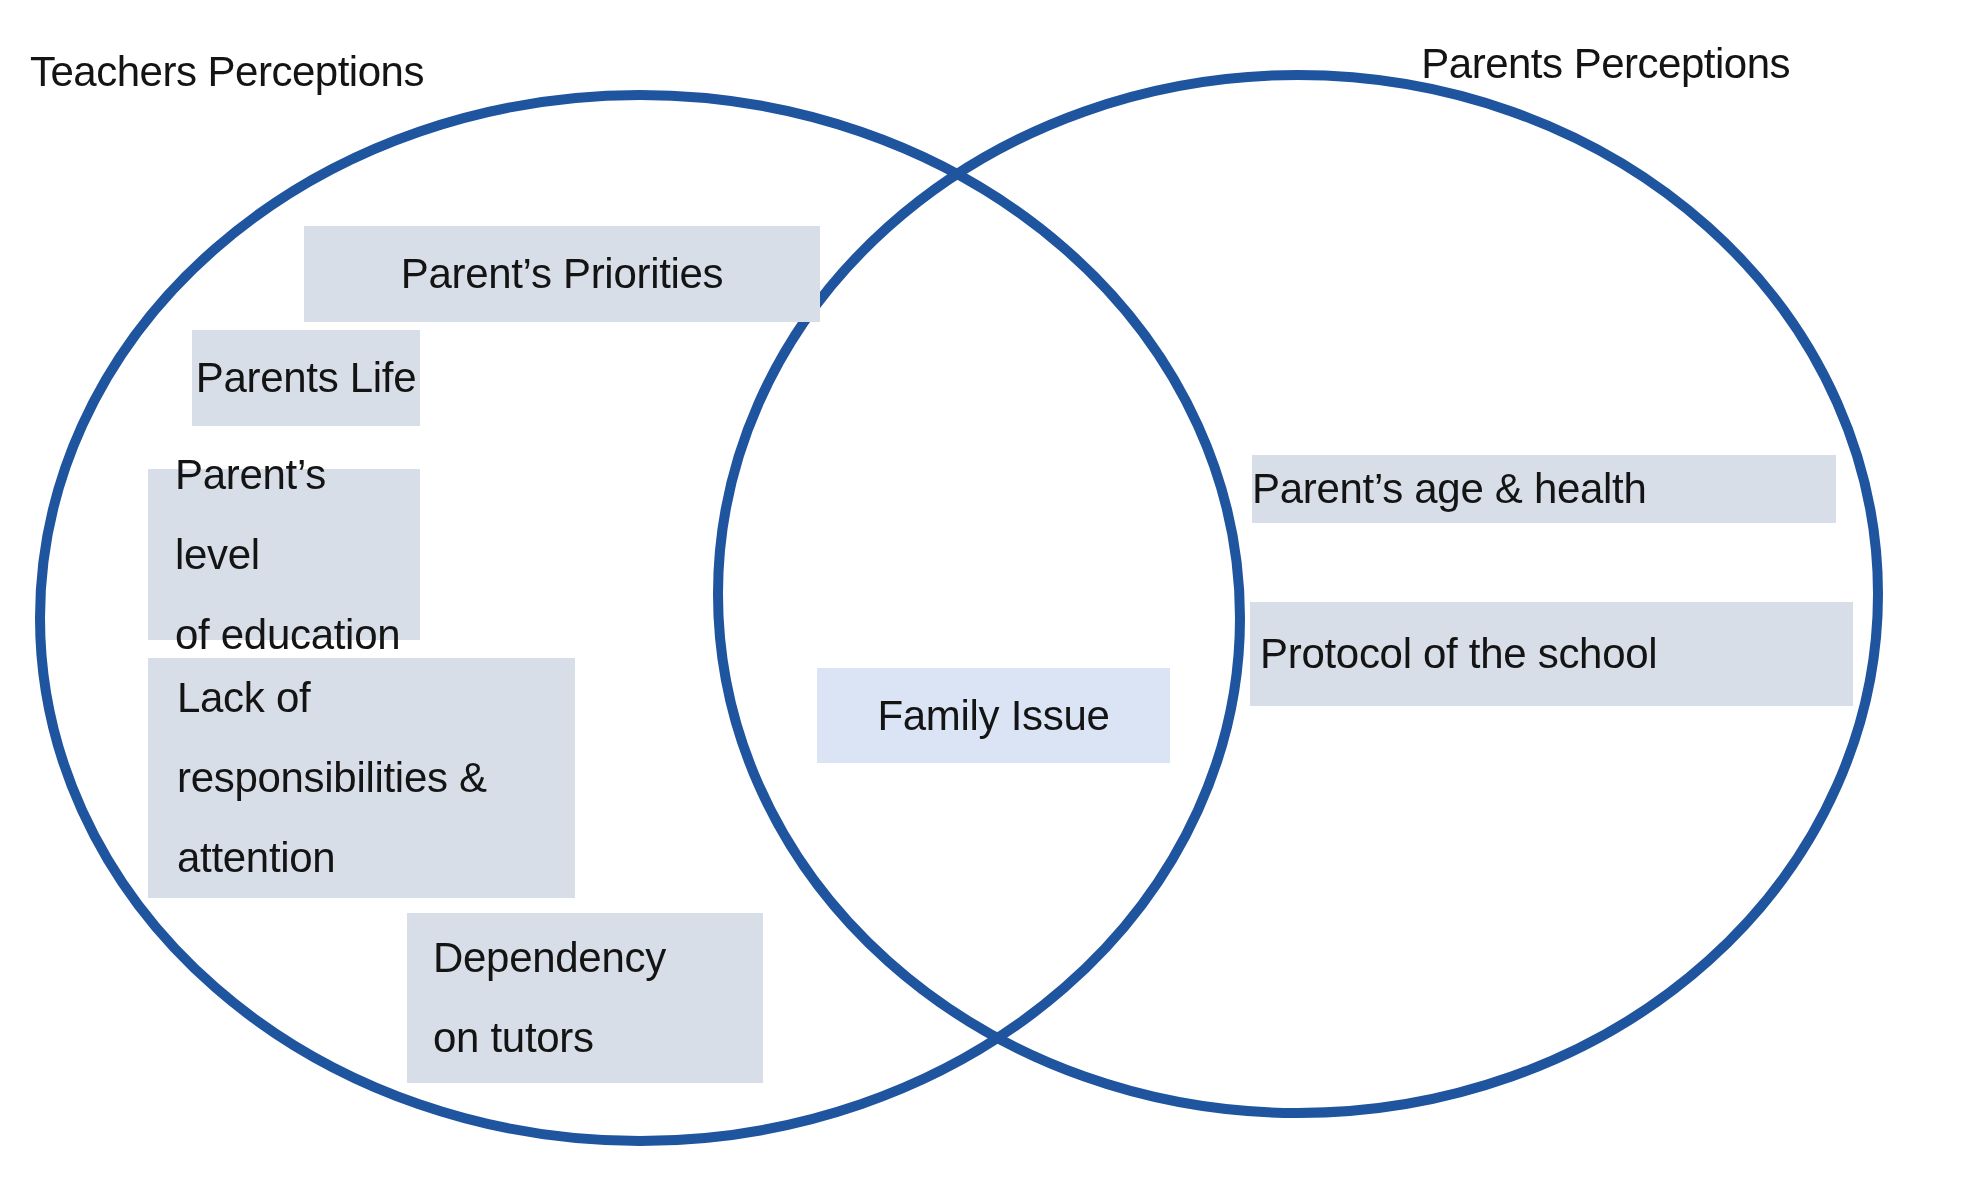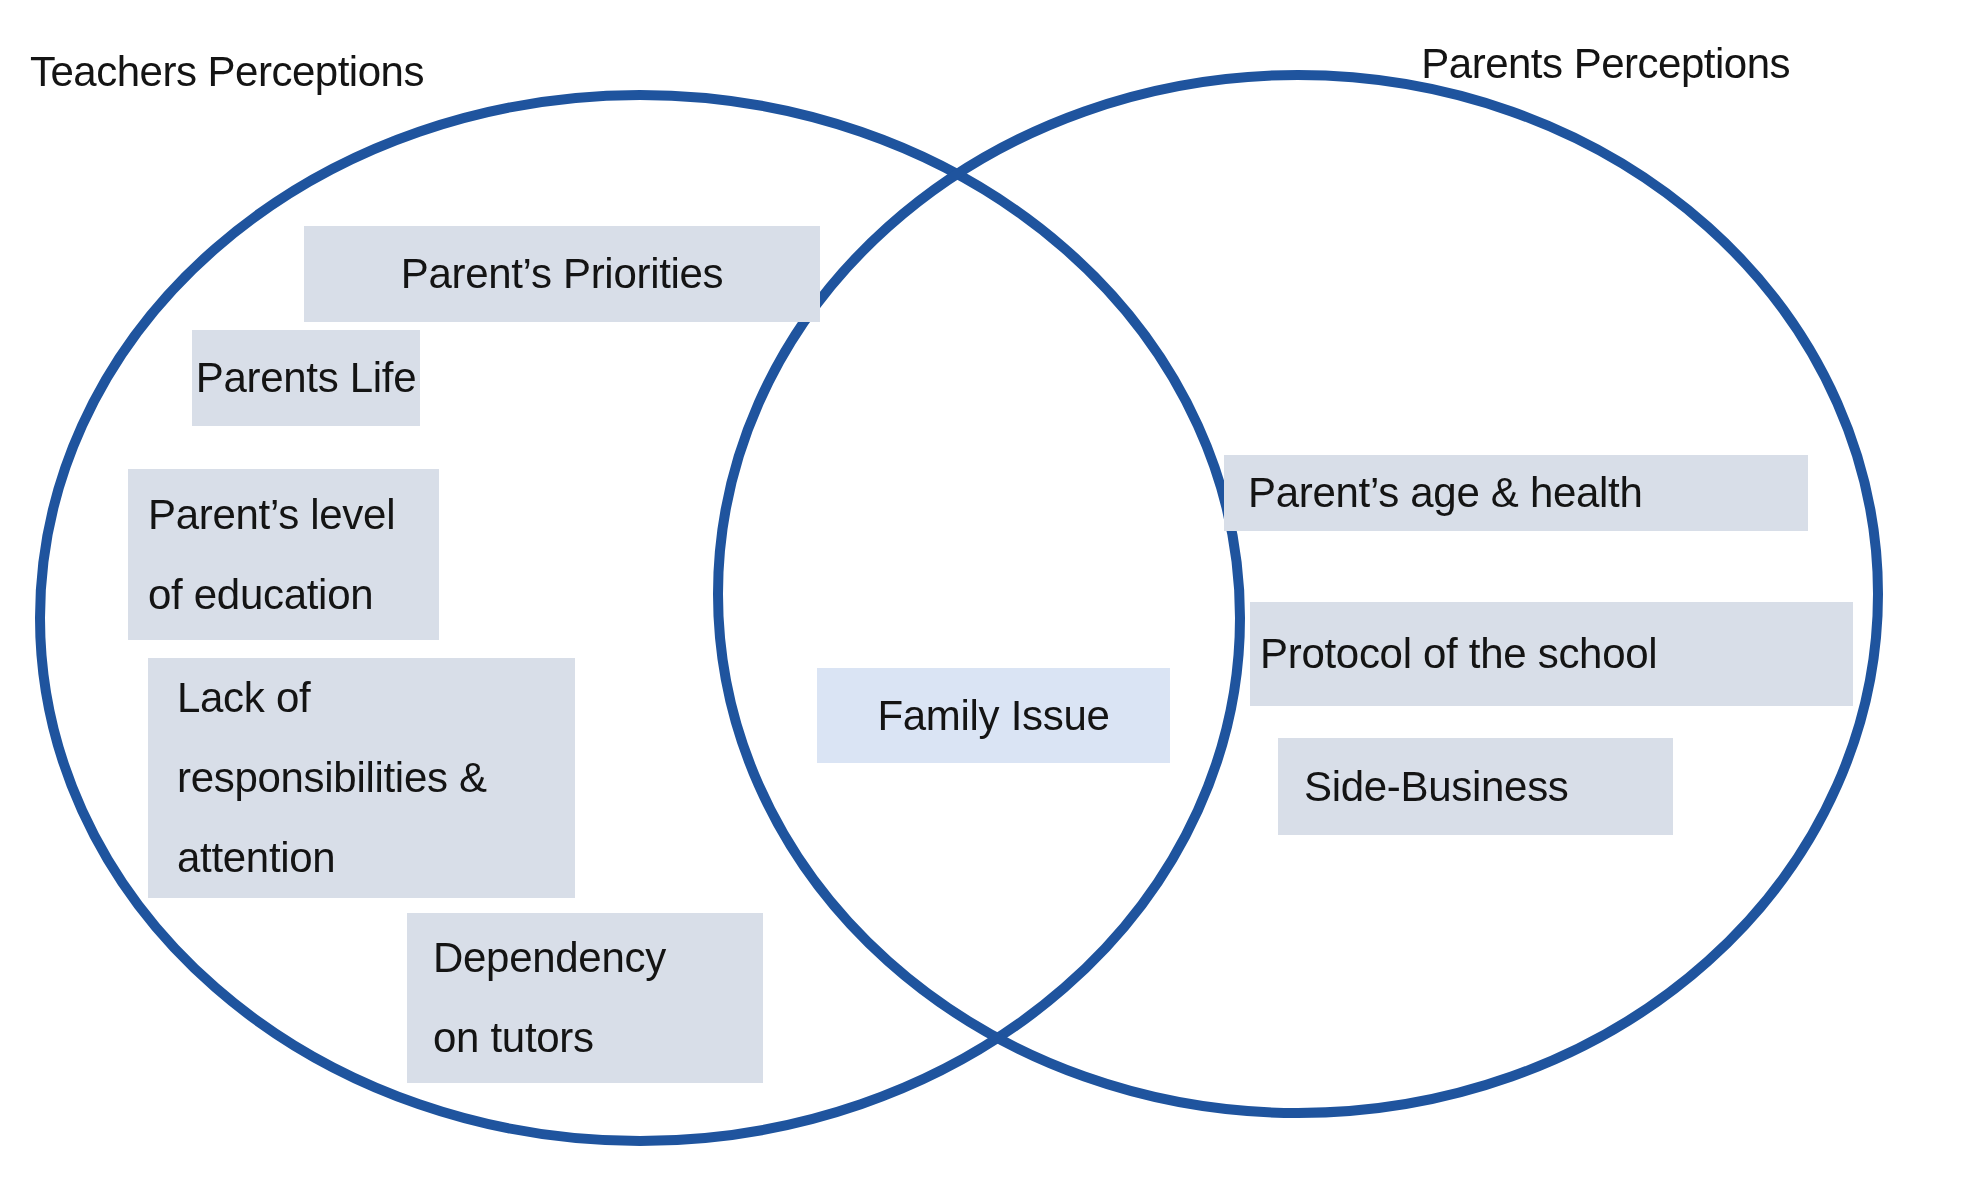--- a/index.html
+++ b/index.html
@@ -58,26 +58,26 @@
   .box.center {
     justify-content: center;
     text-align: center;
   }
   .box.overlap {
     background: #dae4f4;
   }
   
   .b-priorities   { left: 304px;  top: 202px; width: 516px; height: 96px; margin-top: 24px;  }
   .b-social       { left: 192px;  top: 330px; width: 228px; height: 96px;  }
-  .b-level        { left: 128px;  top: 469px; width: 311px; height: 171px; padding-left: 20px; }
+  .b-level        { left: 148px;  top: 469px; width: 272px; height: 171px; padding-left: 27px; }
   .b-lack         { left: 148px;  top: 658px; width: 427px; height: 240px; padding-left: 29px; }
   .b-dependency   { left: 407px;  top: 913px; width: 356px; height: 170px; padding-left: 26px; }
   .b-working      { left: 780px;  top: 465px; width: 435px; height: 172px; padding-left: 24px; }
   .b-family       { left: 817px;  top: 668px; width: 353px; height: 95px;  }
-  .b-age          { left: 1224px; top: 455px; width: 584px; height: 76px;  padding-left: 24px; }
+  .b-age          { left: 1252px; top: 455px; width: 584px; height: 68px;  }
   .b-protocol     { left: 1250px; top: 602px; width: 603px; height: 104px; padding-left: 10px; }
   .b-side         { left: 1278px; top: 738px; width: 395px; height: 97px;  padding-left: 26px; }
 </style>
 </head>
 <body>
 
 <div class="stage">
 
   <svg class="venn-svg" viewBox="0 0 1986 1179" aria-hidden="true">
     <ellipse cx="640" cy="618" rx="600" ry="523" fill="none" stroke="#1f549e" stroke-width="10"></ellipse>
@@ -102,15 +102,14 @@
   <div class="box b-dependency">Dependency
 on tutors</div>
 
 
   <div class="box overlap center b-family">Family Issue</div>
 
   <div class="box b-age">Parent’s age &amp; health</div>
 
   <div class="box b-protocol">Protocol of the school</div>
 
-  <div class="box b-side">Side-Business</div>
 
 </div>
 
 </body></html>

